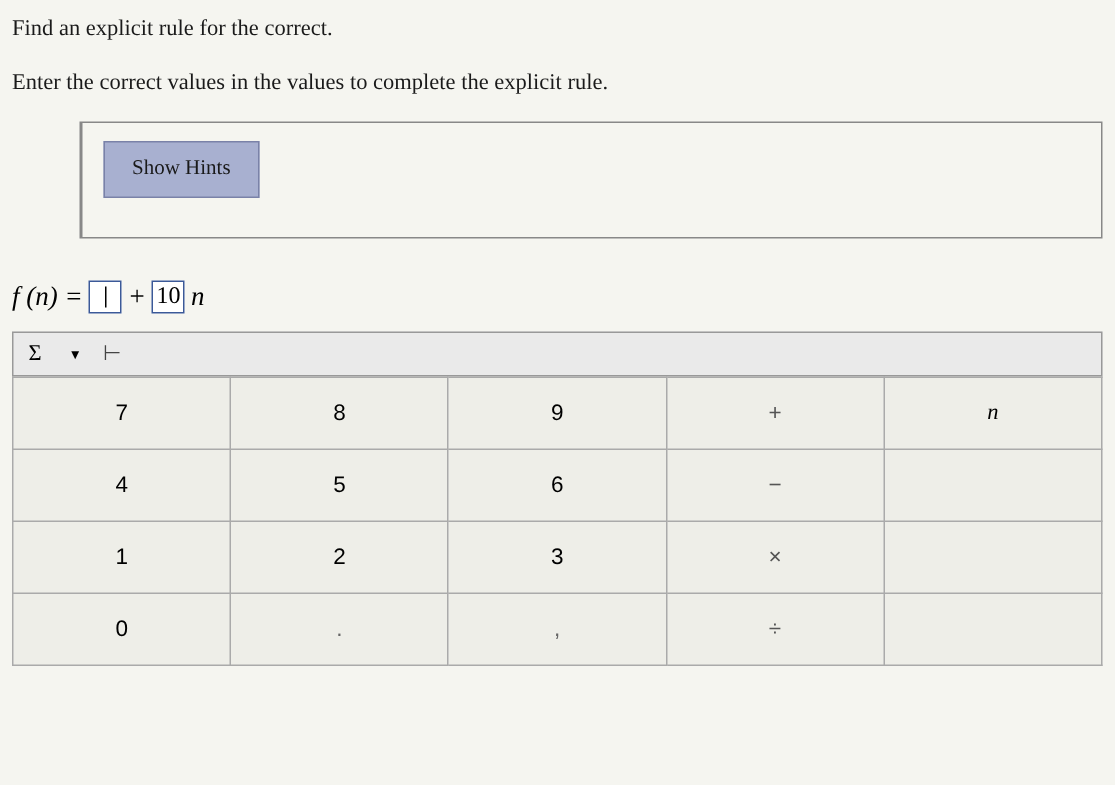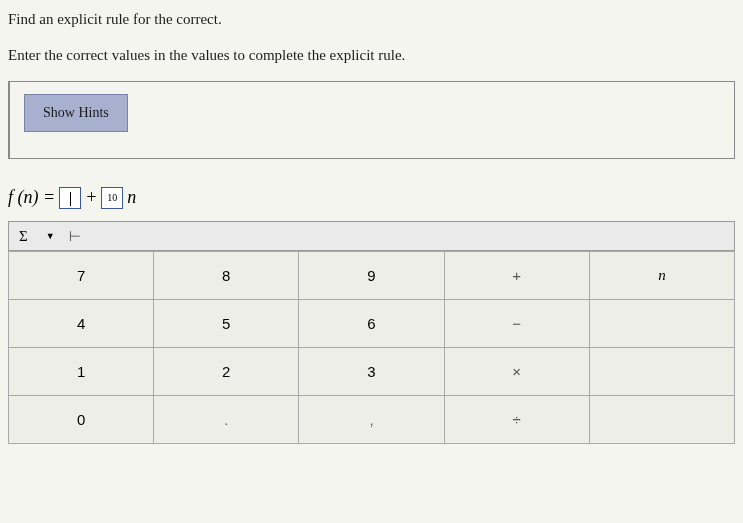--- a/index.html
+++ b/index.html
@@ -14,20 +14,21 @@
       color: #1a1a1a;
       margin-bottom: 16px;
       line-height: 1.3;
     }
     .hint-panel {
       border: 1px solid #888;
       border-left: 2px solid #888;
       padding: 12px 14px 26px 14px;
       margin-top: 8px;
       margin-bottom: 28px;
+      margin-left: 45px;
     }
     .show-hints-btn {
       background: #a8b0d0;
       border: 1px solid #7a82a8;
       padding: 10px 18px;
       font-family: Georgia, serif;
       font-size: 14px;
       color: #1a1a1a;
       cursor: pointer;
     }
@@ -41,21 +42,21 @@
       gap: 4px;
     }
     .formula-box {
       display: inline-block;
       border: 1.5px solid #3b5998;
       min-width: 22px;
       height: 22px;
       text-align: center;
       line-height: 20px;
       font-style: normal;
-      font-size: 10px;
+      font-size: 16px;
       vertical-align: middle;
       background: #fff;
       padding: 0 1px;
     }
     .formula-box.has-cursor::before{
       content:"";
       display:inline-block;
       width:1px;
       height:14px;
       background:#000;

